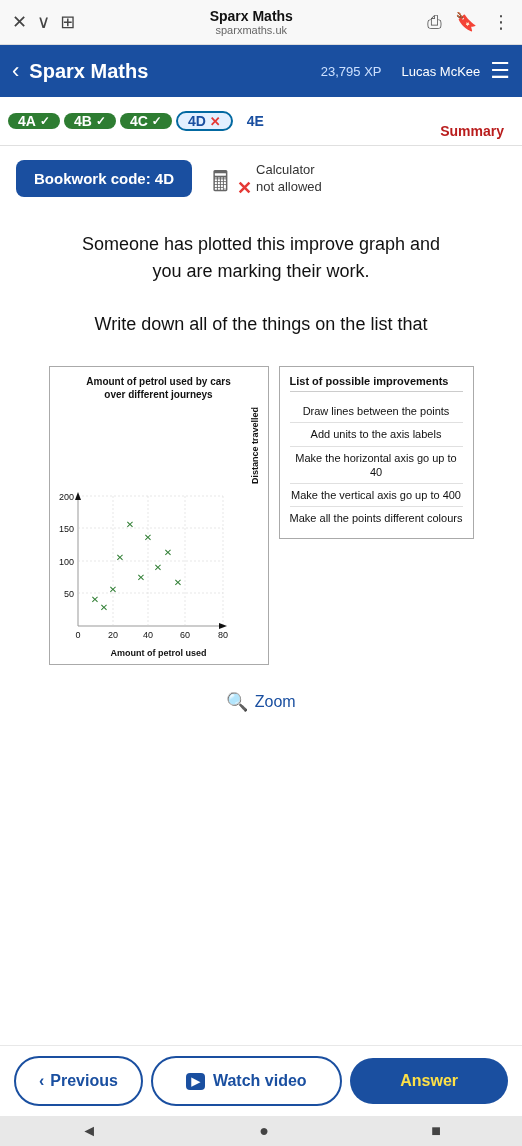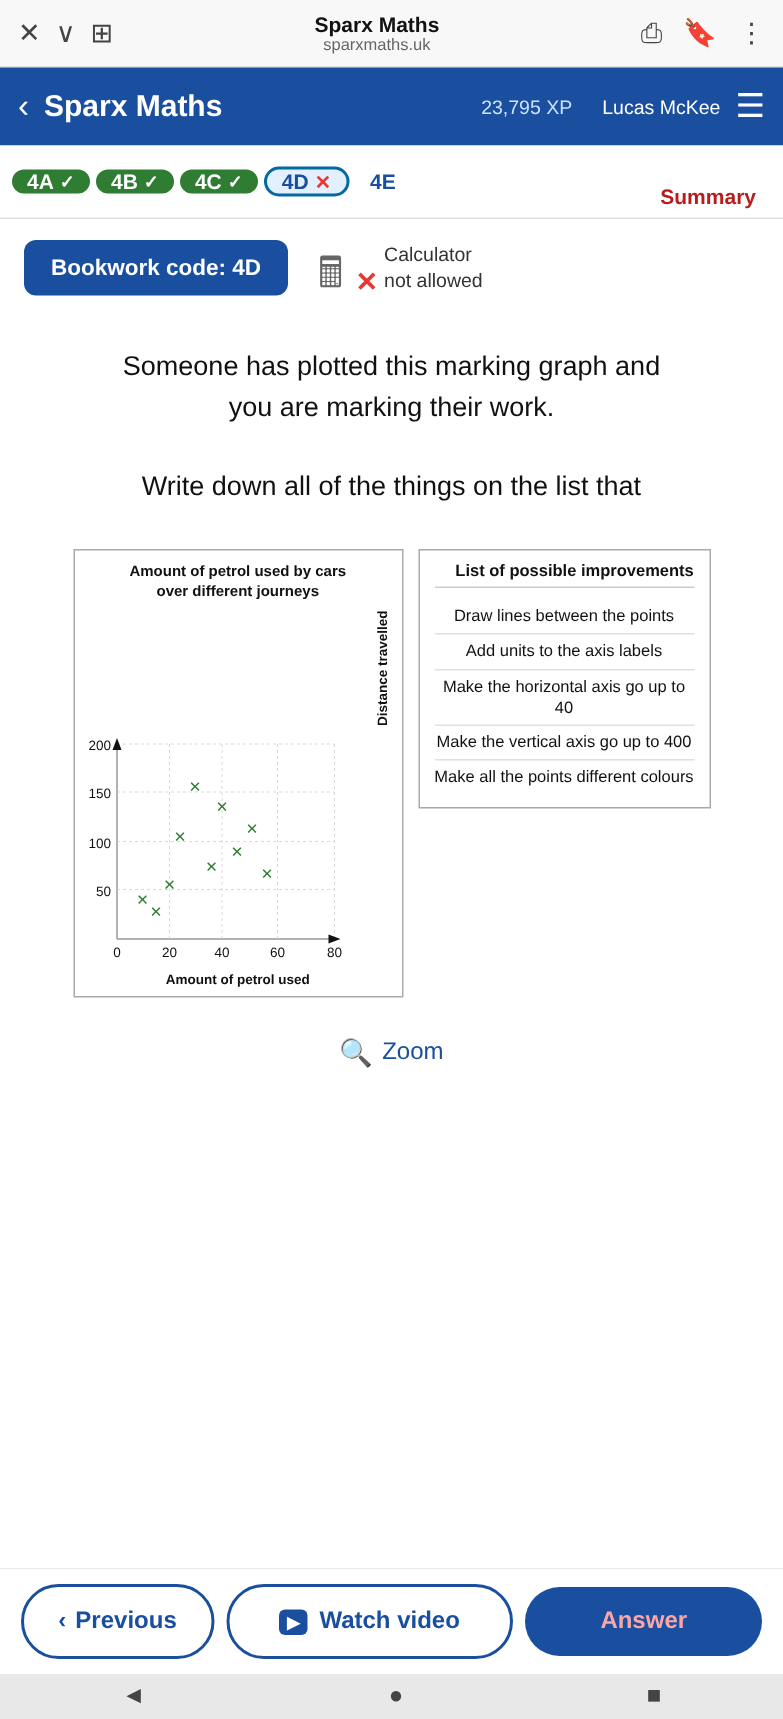--- a/index.html
+++ b/index.html
@@ -241,21 +241,21 @@
     .improvements-box {
       border: 1.5px solid #aaa;
       background: white;
       padding: 8px 10px;
       min-width: 190px;
       max-width: 195px;
     }
     .improvements-title {
       font-size: 11px;
       font-weight: 700;
-      text-align: right;
+      text-align: left;
       color: #111;
       margin-bottom: 8px;
       border-bottom: 1px solid #ccc;
       padding-bottom: 4px;
     }
     .improvement-item {
       font-size: 11px;
       color: #111;
       padding: 4px 0;
       border-bottom: 1px solid #e0e0e0;
@@ -325,21 +325,21 @@
       align-items: center;
       justify-content: center;
       gap: 8px;
     }
     .btn-answer {
       flex: 1.2;
       padding: 14px 16px;
       border: none;
       border-radius: 30px;
       background: #1a4fa0;
-      color: #fca5a5;
+      color: #fde047;
       font-size: 16px;
       font-weight: 600;
       cursor: pointer;
     }
     .video-icon {
       background: #1a4fa0;
       color: white;
       border-radius: 4px;
       padding: 2px 5px;
       font-size: 11px;
@@ -428,21 +428,21 @@
       </div>
       <div class="calc-label">
         <div>Calculator</div>
         <div>not allowed</div>
       </div>
     </div>
   </div>
 
   <div class="question-area">
     <div class="question-text">
-      <span>Someone has plotted this marking graph and</span><br>
+      <span>Someone has plotted this improve graph and</span><br>
       <span>you are marking their work.</span>
     </div>
     <br>
     <div class="question-text">
       <span>Write down all of the things on the list that</span><br>
     </div>
   </div>
 
   <div class="graph-section">
 

